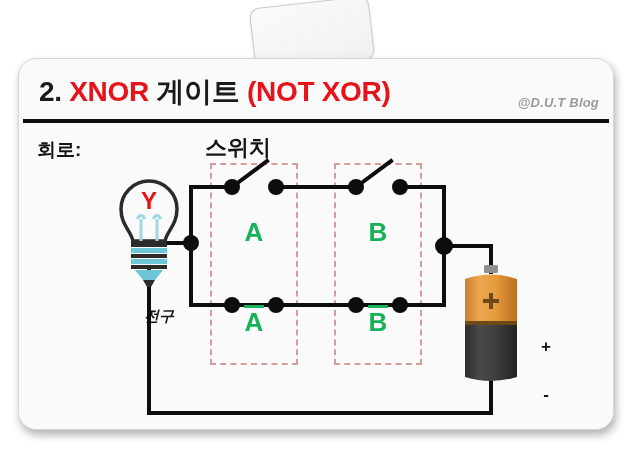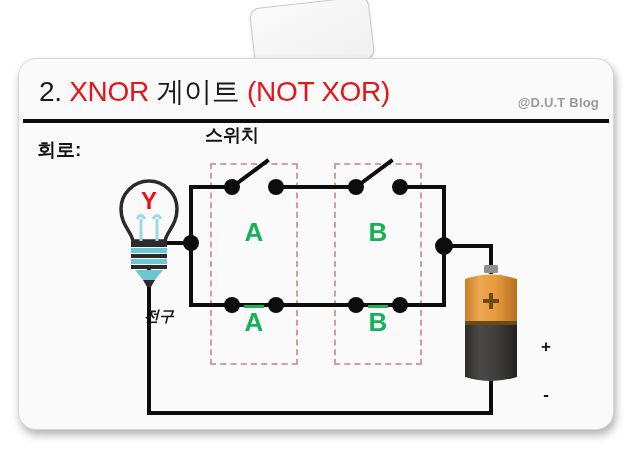--- a/index.html
+++ b/index.html
@@ -56,34 +56,35 @@
     position: absolute;
     left: 0; top: 0;
     width: 594px;
     height: 63px;
   }
   .title-text {
     position: absolute;
     left: 20px;
     top: 14px;
     font-size: 28px;
-    font-weight: normal;
+    font-weight: bold;
     letter-spacing: -0.3px;
     white-space: nowrap;
     color: #1a1a1a;
   }
   .title-text .red { color: #e8121a; }
   .title-text .blk { color: #1a1a1a; }
 
   .watermark {
     position: absolute;
     right: 14px;
     top: 36px;
     font-size: 13px;
     font-weight: bold;
+    font-style: italic;
     color: #9a9a9a;
     letter-spacing: 0.2px;
     white-space: nowrap;
   }
 
   .title-rule {
     position: absolute;
     left: 4px;
     top: 60px;
     width: 586px;
@@ -100,21 +101,21 @@
     height: 306px;
   }
 
   .lbl {
     position: absolute;
     white-space: nowrap;
     font-weight: bold;
     color: #141414;
   }
   .lbl-circuit { left: 18px; top: 14px; font-size: 19px; }
-  .lbl-switch  { left: 186px; top: 0; font-size: 18px; }
+  .lbl-switch  { left: 186px; top: 10px; font-size: 22px; }
   .lbl-bulb    { left: 125px; top: 184px; font-size: 15px; font-style: italic; }
 
   .batt-lbl {
     position: absolute;
     white-space: nowrap;
     font-weight: bold;
     color: #141414;
     text-align: center;
   }
   .batt-plus  { left: 500px; top: 214px; font-size: 17px; width: 54px; }

